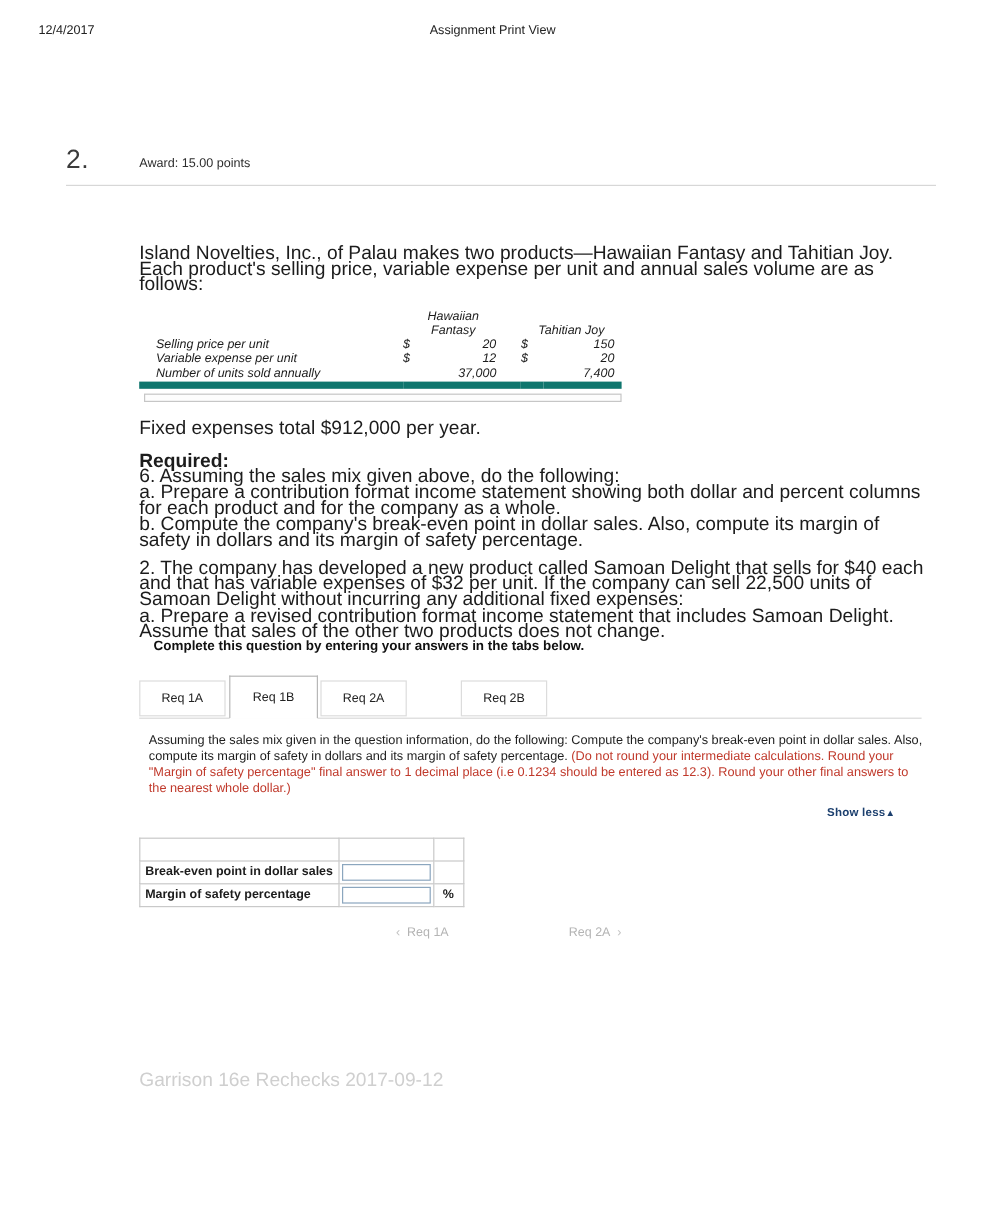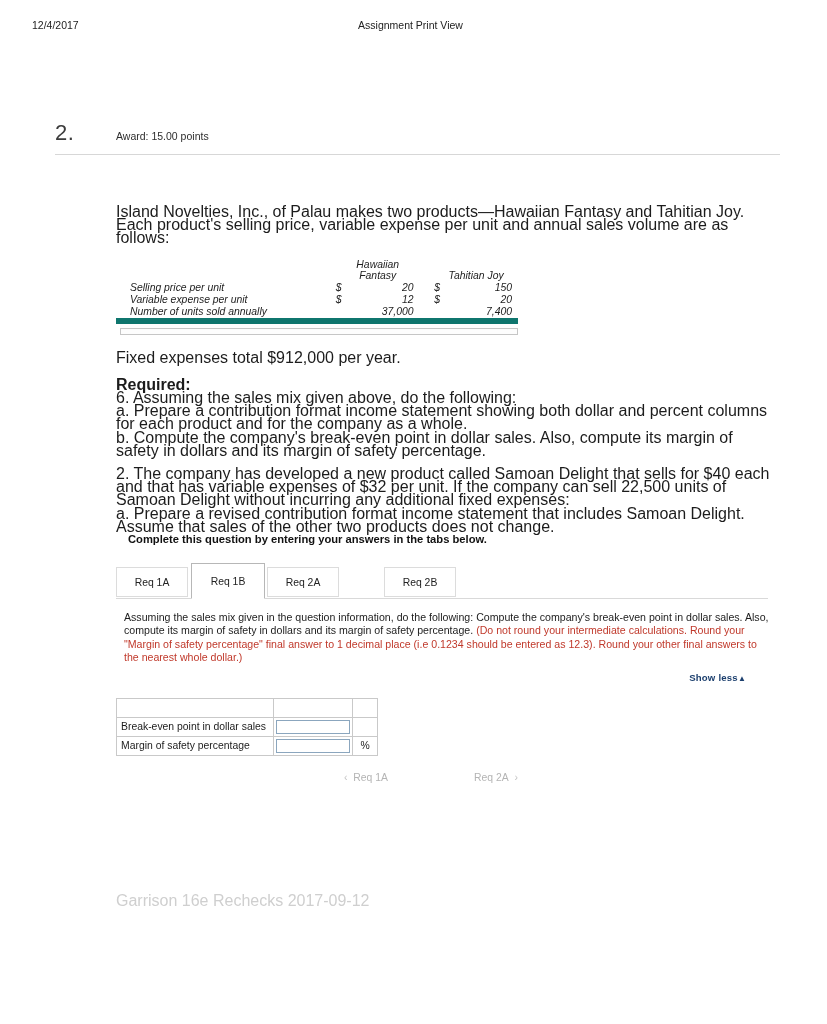--- a/index.html
+++ b/index.html
@@ -219,20 +219,21 @@
     font-size: 10.4px;
     color: #1c1c1c;
     table-layout: fixed;
   }
   table.ans-table td {
     border: 1px solid #c9c9c9;
     height: 18px;
     padding: 0 4px;
     vertical-align: middle;
     white-space: nowrap;
+    font-weight: bold;
   }
   .col-label { width: 148px; }
   .col-input { width: 78px; padding: 0 !important; }
   .col-pct   { width: 16px; text-align: center; }
   .ans-head td { height: 13px; }
   .cell-input {
     width: 74px;
     height: 14px;
     margin: 1px 2px;
     border: 1px solid #8ba6be;
@@ -242,21 +243,21 @@
 
   
   .pager {
     position: relative;
     margin-top: 16px;
     width: 652px;
     height: 16px;
     font-size: 10.4px;
     color: #b4b4b4;
   }
-  .pager .prev { position: absolute; left: 228px; top: 0; white-space: nowrap; }
+  .pager .prev { position: absolute; left: 214px; top: 0; white-space: nowrap; }
   .pager .next { position: absolute; left: 358px; top: 0; white-space: nowrap; }
   .pager .chev { color: #c3c3c3; }
 
   
   .page-footer {
     position: absolute;
     left: 116px;
     top: 892px;
     font-size: 16px;
     color: #cfcfcf;

